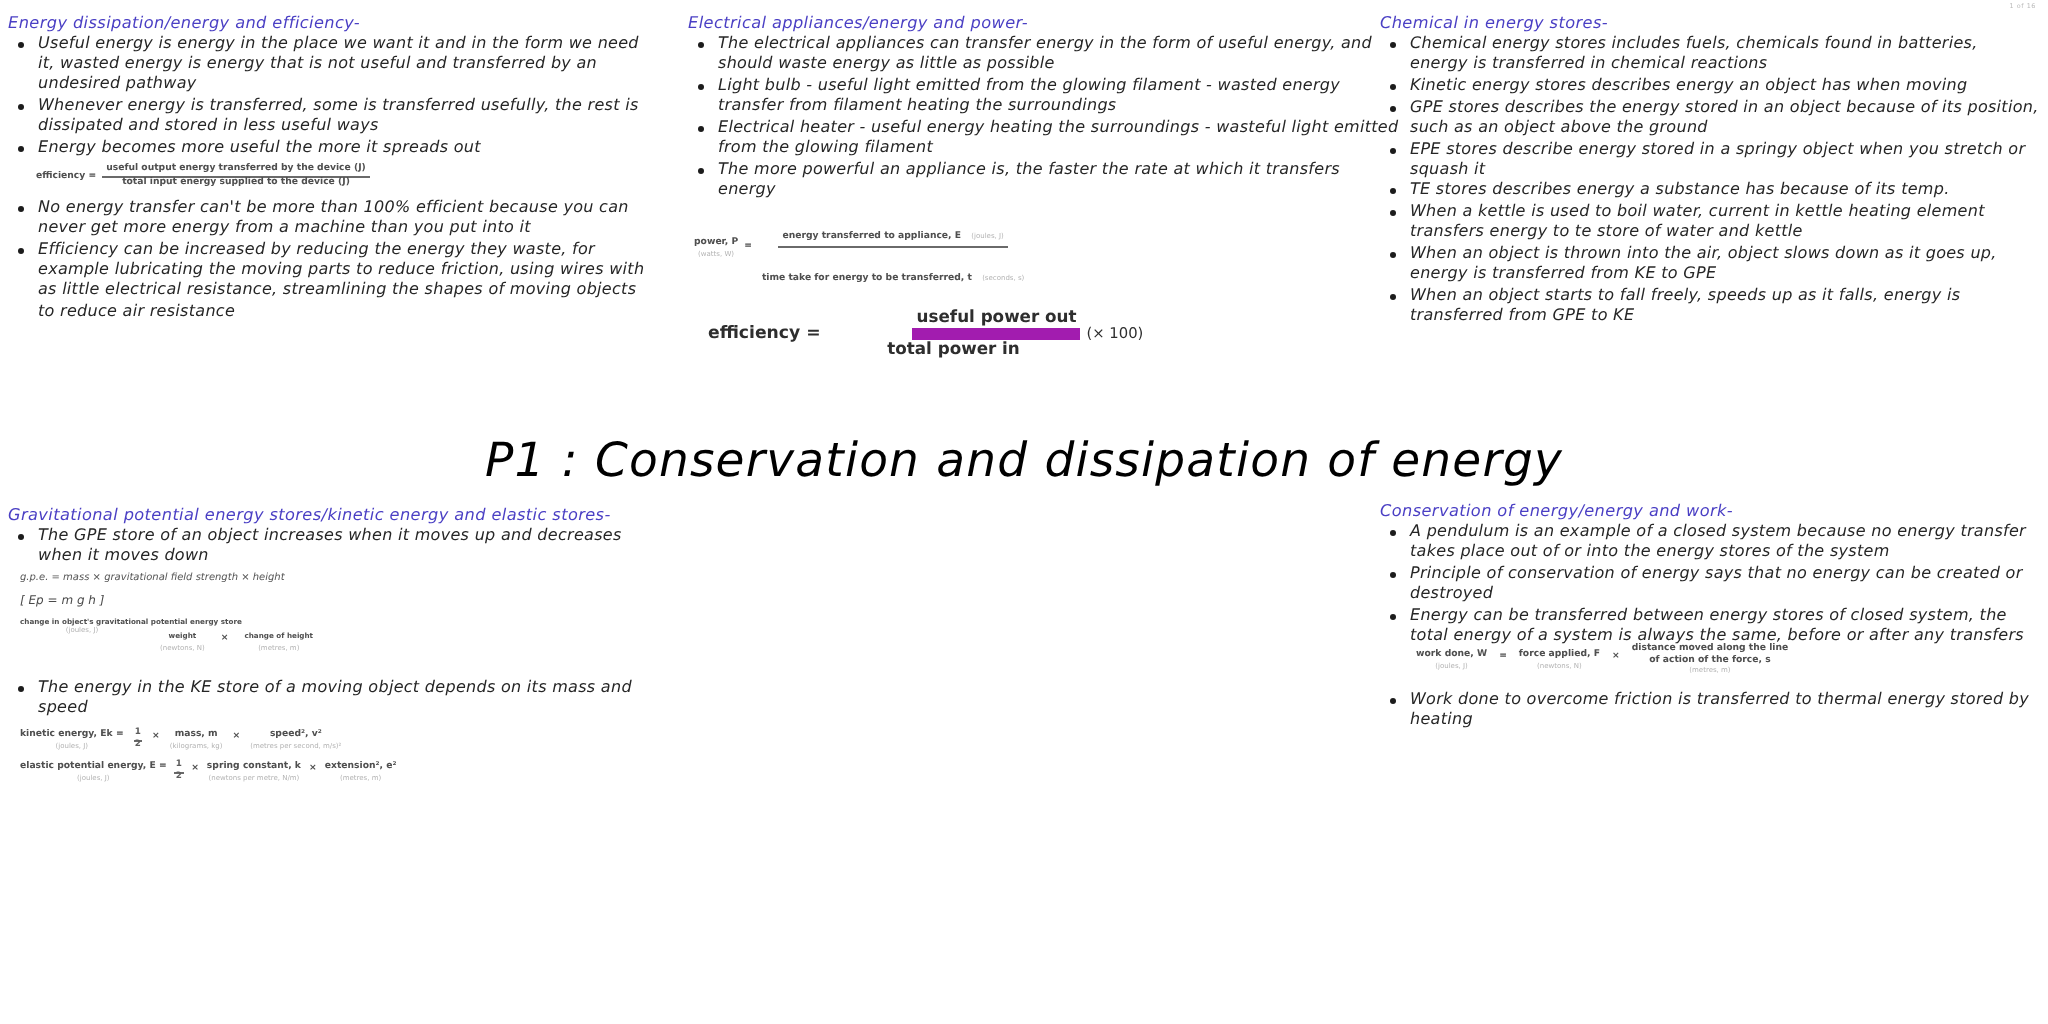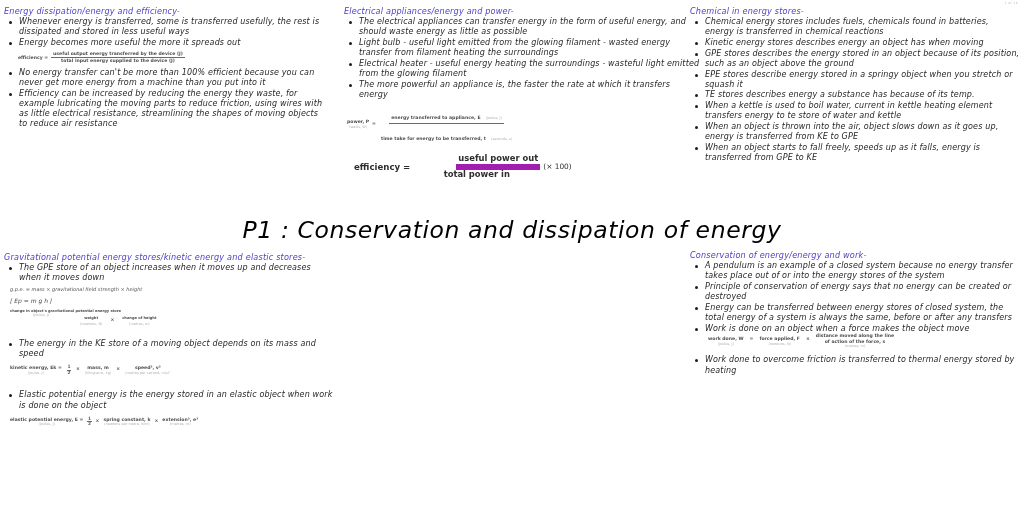--- a/index.html
+++ b/index.html
@@ -170,20 +170,21 @@
 </head>
 <body>
 
 <div class="page">
 
   <div class="page-marker">1 of 16</div>
 
   <div class="block" style="left:4px; top:6px; width:320px;">
     <div class="heading">Energy dissipation/energy and efficiency-</div>
     <ul class="bullets">
+      <li>Useful energy is energy in the place we want it and in the form we need it, wasted energy is energy that is not useful and transferred by an undesired pathway</li>
       <li>Whenever energy is transferred, some is transferred usefully, the rest is dissipated and stored in less useful ways</li>
       <li>Energy becomes more useful the more it spreads out</li>
     </ul>
 
     <div class="formula" style="margin:3px 0 4px 14px;">
       <div class="formula-row">
         <span class="f-main">efficiency =</span>
         <span class="frac f-main">
           <span class="num">useful output energy transferred by the device (J)</span>
           <span class="den">total input energy supplied to the device (J)</span>
@@ -299,23 +300,20 @@
           <span class="f-unit unit-line">(kilograms, kg)</span>
         </span>
         <span class="f-main" style="padding-top:1px;">×</span>
         <span class="f-term">
           <span class="f-main unit-line">speed², v²</span>
           <span class="f-unit unit-line">(metres per second, m/s)²</span>
         </span>
       </div>
     </div>
 
-    <ul class="bullets" style="margin-top:15px;">
-      <li>Elastic potential energy is the energy stored in an elastic object when work is done on the object</li>
-    </ul>
 
     <div class="formula" style="margin:6px 0 0 6px;">
       <div class="formula-row" style="align-items:flex-start; gap:4px;">
         <span class="f-term">
           <span class="f-main unit-line">elastic potential energy, E =</span>
           <span class="f-unit unit-line">(joules, J)</span>
         </span>
         <span class="f-half">
           <span class="top">1</span>
             <span class="bot">2</span>
@@ -333,21 +331,20 @@
       </div>
     </div>
   </div>
 
   <div class="block" style="left:690px; top:250px; width:330px;">
     <div class="heading">Conservation of energy/energy and work-</div>
     <ul class="bullets">
       <li>A pendulum is an example of a closed system because no energy transfer takes place out of or into the energy stores of the system</li>
       <li>Principle of conservation of energy says that no energy can be created or destroyed</li>
       <li>Energy can be transferred between energy stores of closed system, the total energy of a system is always the same, before or after any transfers</li>
-      <li>Work is done on an object when a force makes the object move</li>
     </ul>
 
     <div class="formula" style="margin:2px 0 0 18px;">
       <div class="formula-row" style="align-items:flex-start; gap:6px;">
         <span class="f-term">
           <span class="f-main unit-line">work done, W</span>
           <span class="f-unit unit-line">(joules, J)</span>
         </span>
         <span class="f-main" style="padding-top:0.5px;">=</span>
         <span class="f-term">

